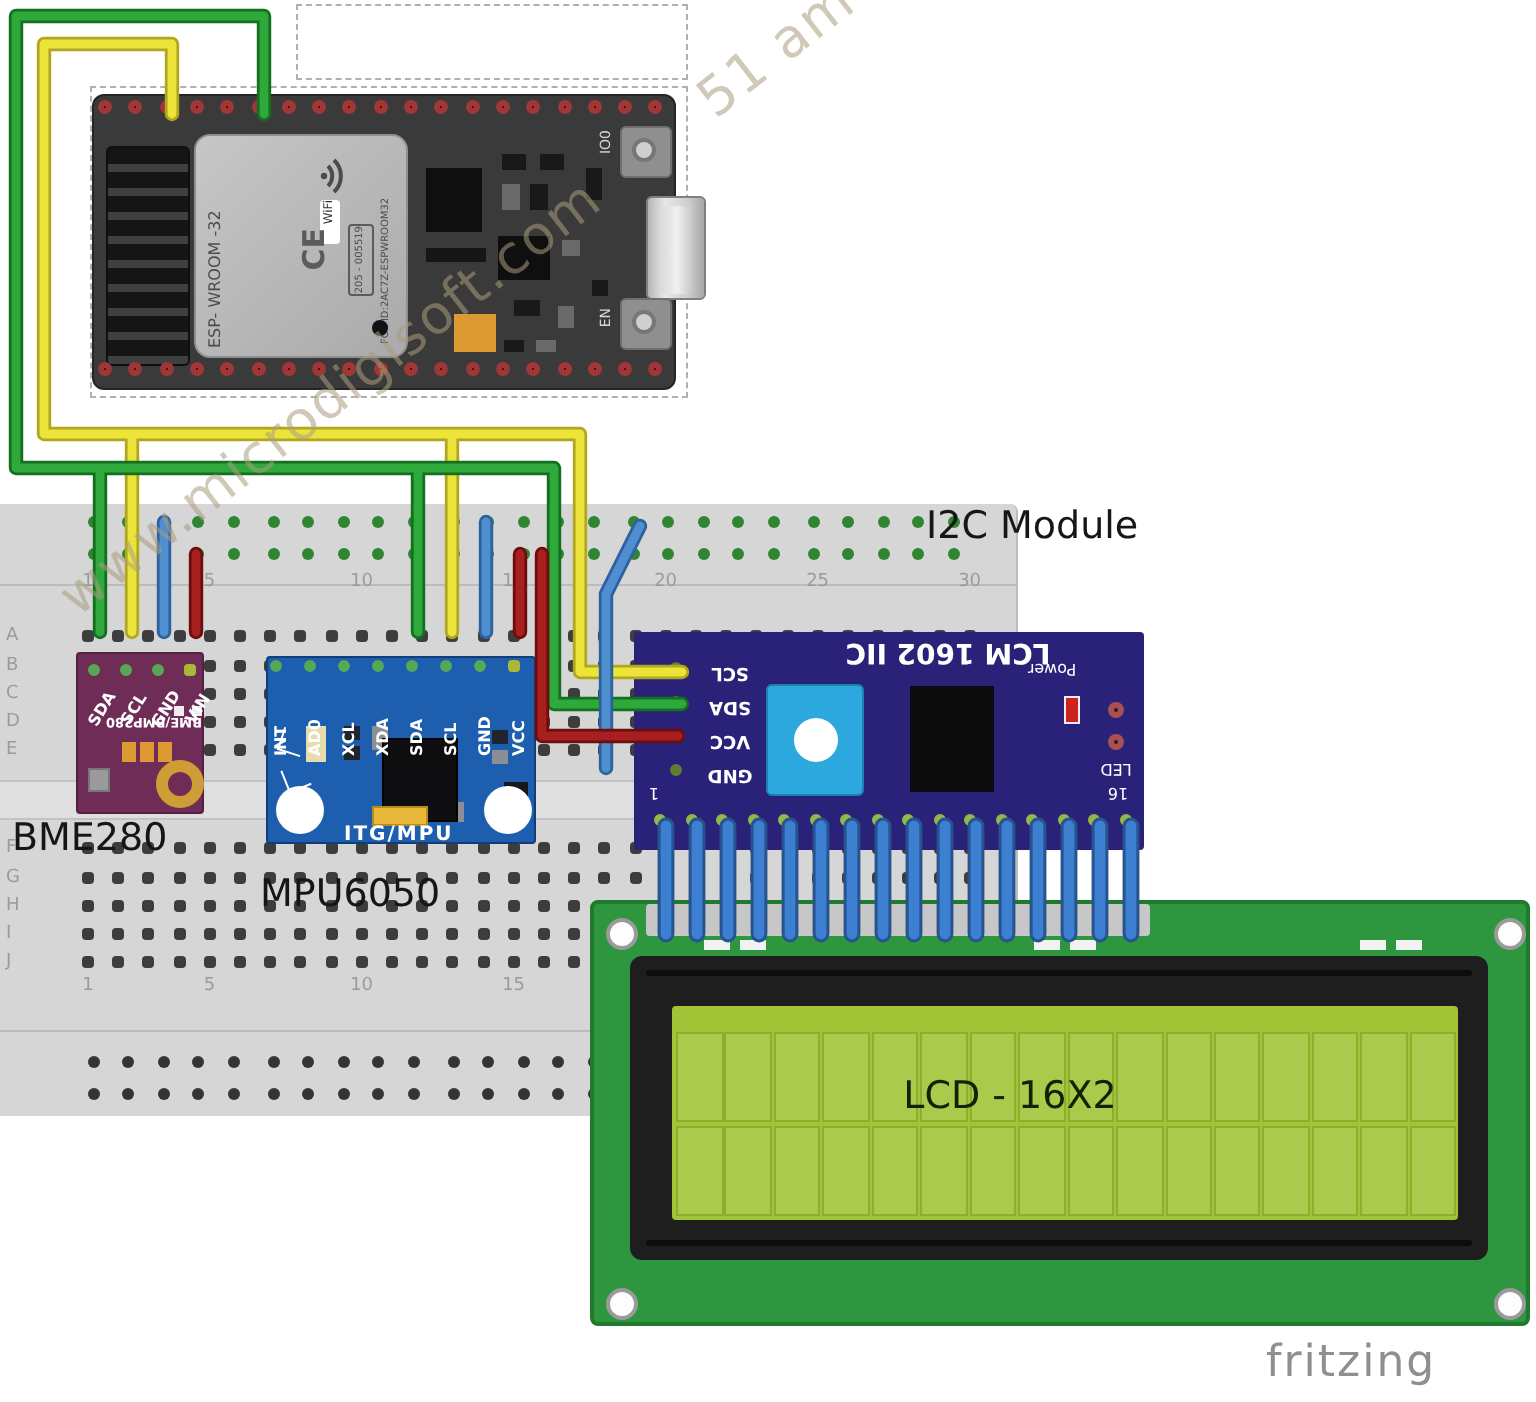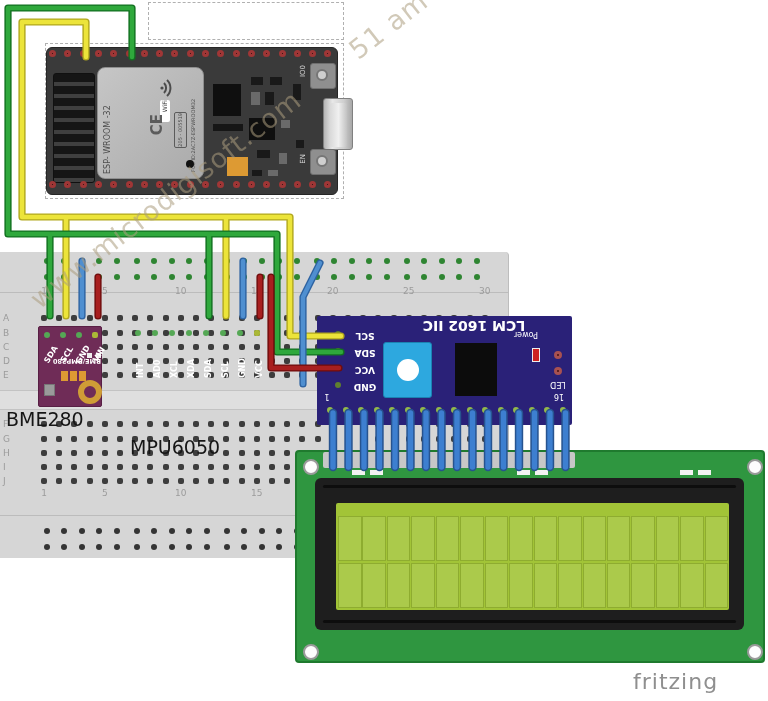--- a/index.html
+++ b/index.html
@@ -584,40 +584,59 @@
       <div class="pinlab diag" style="left: 38px; top: 350px; position: absolute; width: 26px; text-align: center;">SDA</div>
       <div class="gpin" style="left: 60px; top: 332px; position: absolute;"></div>
       <div class="pinlab diag" style="left: 54px; top: 350px; position: absolute; width: 26px; text-align: center;">SCL</div>
       <div class="gpin" style="left: 76px; top: 332px; position: absolute;"></div>
       <div class="pinlab diag" style="left: 70px; top: 350px; position: absolute; width: 26px; text-align: center;">GND</div>
       <div class="gpin sq" style="left: 92px; top: 332px; position: absolute;"></div>
       <div class="pinlab diag" style="left: 86px; top: 350px; position: absolute; width: 26px; text-align: center;">VIN</div>
     </div>
   <div class="plabel" style="left:6px;top:408px;">BME280</div>
 
+  <div id="mpu-board" style="background: rgb(29, 95, 174);">
+    <div style="position:absolute;left:19px;top:34px;width:10px;height:18px;background:#e6dcae;"></div>
+    <div style="position:absolute;left:38px;top:34px;width:8px;height:7px;background:#20242c;"></div>
+    <div style="position:absolute;left:38px;top:44px;width:8px;height:7px;background:#20242c;"></div>
+    <div style="position:absolute;left:52px;top:34px;width:8px;height:12px;background:#8a8f96;"></div>
+    <div style="position:absolute;left:57px;top:72px;width:8px;height:12px;background:#20242c;"></div>
+    <div style="position:absolute;left:112px;top:36px;width:8px;height:7px;background:#20242c;"></div>
+    <div style="position:absolute;left:112px;top:46px;width:8px;height:7px;background:#8a8f96;"></div>
+    <div style="position:absolute;left:118px;top:62px;width:12px;height:16px;background:#15181d;"></div>
+    <div style="position:absolute;left:90px;top:72px;width:8px;height:10px;background:#8a8f96;"></div>
+    <div style="position:absolute;left:57px;top:40px;width:38px;height:42px;background:#0e0e10;border:1px solid #000;"></div>
+    <div style="position:absolute;left:52px;top:74px;width:28px;height:10px;background:#e8b83a;border:1px solid #b98c1e;"></div>
+    <div class="whitehole" style="left:4px;top:64px;width:24px;height:24px;"></div>
+    <div class="whitehole" style="left:108px;top:64px;width:24px;height:24px;"></div>
+    <div style="position:absolute;left:6px;top:36px;width:12px;height:12px;border-left:1.5px solid #fff;border-bottom:1.5px solid #fff;transform:rotate(18deg);"></div>
+    <div style="position:absolute;left:8px;top:54px;width:12px;height:12px;border-left:1.5px solid #fff;border-bottom:1.5px solid #fff;transform:rotate(-22deg);"></div>
+    <div class="pinlab" style="left:38px;top:83px;font-size:10px;letter-spacing:1px;">ITG/MPU</div>
+  </div>
   <div id="mpu-pins">
       <div class="gpin" style="left: 135px; top: 330px; position: absolute;"></div>
       <div class="pinlab vtext" style="left: 136px; top: 344px; position: absolute; height: 34px; font-size: 8px;">INT</div>
       <div class="gpin" style="left: 152px; top: 330px; position: absolute;"></div>
       <div class="pinlab vtext" style="left: 153px; top: 344px; position: absolute; height: 34px; font-size: 8px;">AD0</div>
       <div class="gpin" style="left: 169px; top: 330px; position: absolute;"></div>
       <div class="pinlab vtext" style="left: 170px; top: 344px; position: absolute; height: 34px; font-size: 8px;">XCL</div>
       <div class="gpin" style="left: 186px; top: 330px; position: absolute;"></div>
       <div class="pinlab vtext" style="left: 187px; top: 344px; position: absolute; height: 34px; font-size: 8px;">XDA</div>
       <div class="gpin" style="left: 203px; top: 330px; position: absolute;"></div>
       <div class="pinlab vtext" style="left: 204px; top: 344px; position: absolute; height: 34px; font-size: 8px;">SDA</div>
       <div class="gpin" style="left: 220px; top: 330px; position: absolute;"></div>
       <div class="pinlab vtext" style="left: 221px; top: 344px; position: absolute; height: 34px; font-size: 8px;">SCL</div>
       <div class="gpin" style="left: 237px; top: 330px; position: absolute;"></div>
       <div class="pinlab vtext" style="left: 238px; top: 344px; position: absolute; height: 34px; font-size: 8px;">GND</div>
       <div class="gpin sq" style="left: 254px; top: 330px; position: absolute;"></div>
       <div class="pinlab vtext" style="left: 255px; top: 344px; position: absolute; height: 34px; font-size: 8px;">VCC</div>
     </div>
   <div class="plabel" style="left:130px;top:436px;">MPU6050</div>
 
+  <div class="plabel" style="left:463px;top:252px;">I2C Module</div>
 
   <div id="i2c-board" style="background: rgb(42, 33, 120);">
     <div class="i2c-white rot180" style="left:101px;top:2px;width:112px;font-size:14px;font-weight:bold;text-align:center;">LCM 1602 IIC</div>
     <div style="position:absolute;left:66px;top:26px;width:49px;height:56px;background:#2da8df;border-radius:3px;border:1px solid #1b83b2;">
       <div class="whitehole" style="left:13px;top:16px;width:22px;height:22px;"></div>
     </div>
     <div style="position:absolute;left:138px;top:27px;width:42px;height:53px;background:#0c0c0c;"></div>
     <div class="i2c-white rot180" style="left:191px;top:14px;width:36px;font-size:8px;text-align:center;">Power</div>
     <div style="position:absolute;left:215px;top:32px;width:8px;height:14px;background:#cc2222;border:1px solid #eee;"></div>
     <div class="rpin" style="left:237px;top:35px;"></div>
@@ -706,20 +725,21 @@
       <div class="lcd-cell" style="left: 174.15px; top: 61px; position: absolute;"></div>
       <div class="lcd-cell" style="left: 198.6px; top: 61px; position: absolute;"></div>
       <div class="lcd-cell" style="left: 223.05px; top: 61px; position: absolute;"></div>
       <div class="lcd-cell" style="left: 247.5px; top: 61px; position: absolute;"></div>
       <div class="lcd-cell" style="left: 271.95px; top: 61px; position: absolute;"></div>
       <div class="lcd-cell" style="left: 296.4px; top: 61px; position: absolute;"></div>
       <div class="lcd-cell" style="left: 320.85px; top: 61px; position: absolute;"></div>
       <div class="lcd-cell" style="left: 345.3px; top: 61px; position: absolute;"></div>
       <div class="lcd-cell" style="left: 369.75px; top: 61px; position: absolute;"></div>
     </div>
+  <div id="lcd-text">LCD - 16X2</div>
 
   <div id="fritzing-logo">fritzing</div>
 
   <svg id="wires" width="768" height="701">
     <defs>
       <path id="wy1" d="M86,57 L86,22 L22,22 L22,217 L290,217 L290,336 L341,336"></path>
       <path id="wy2" d="M66,218 L66,316"></path>
       <path id="wy3" d="M226,218 L226,316"></path>
       <path id="wg1" d="M132,57 L132,8 L8,8 L8,234 L277,234 L277,352 L341,352"></path>
       <path id="wg2" d="M50,235 L50,316"></path>

